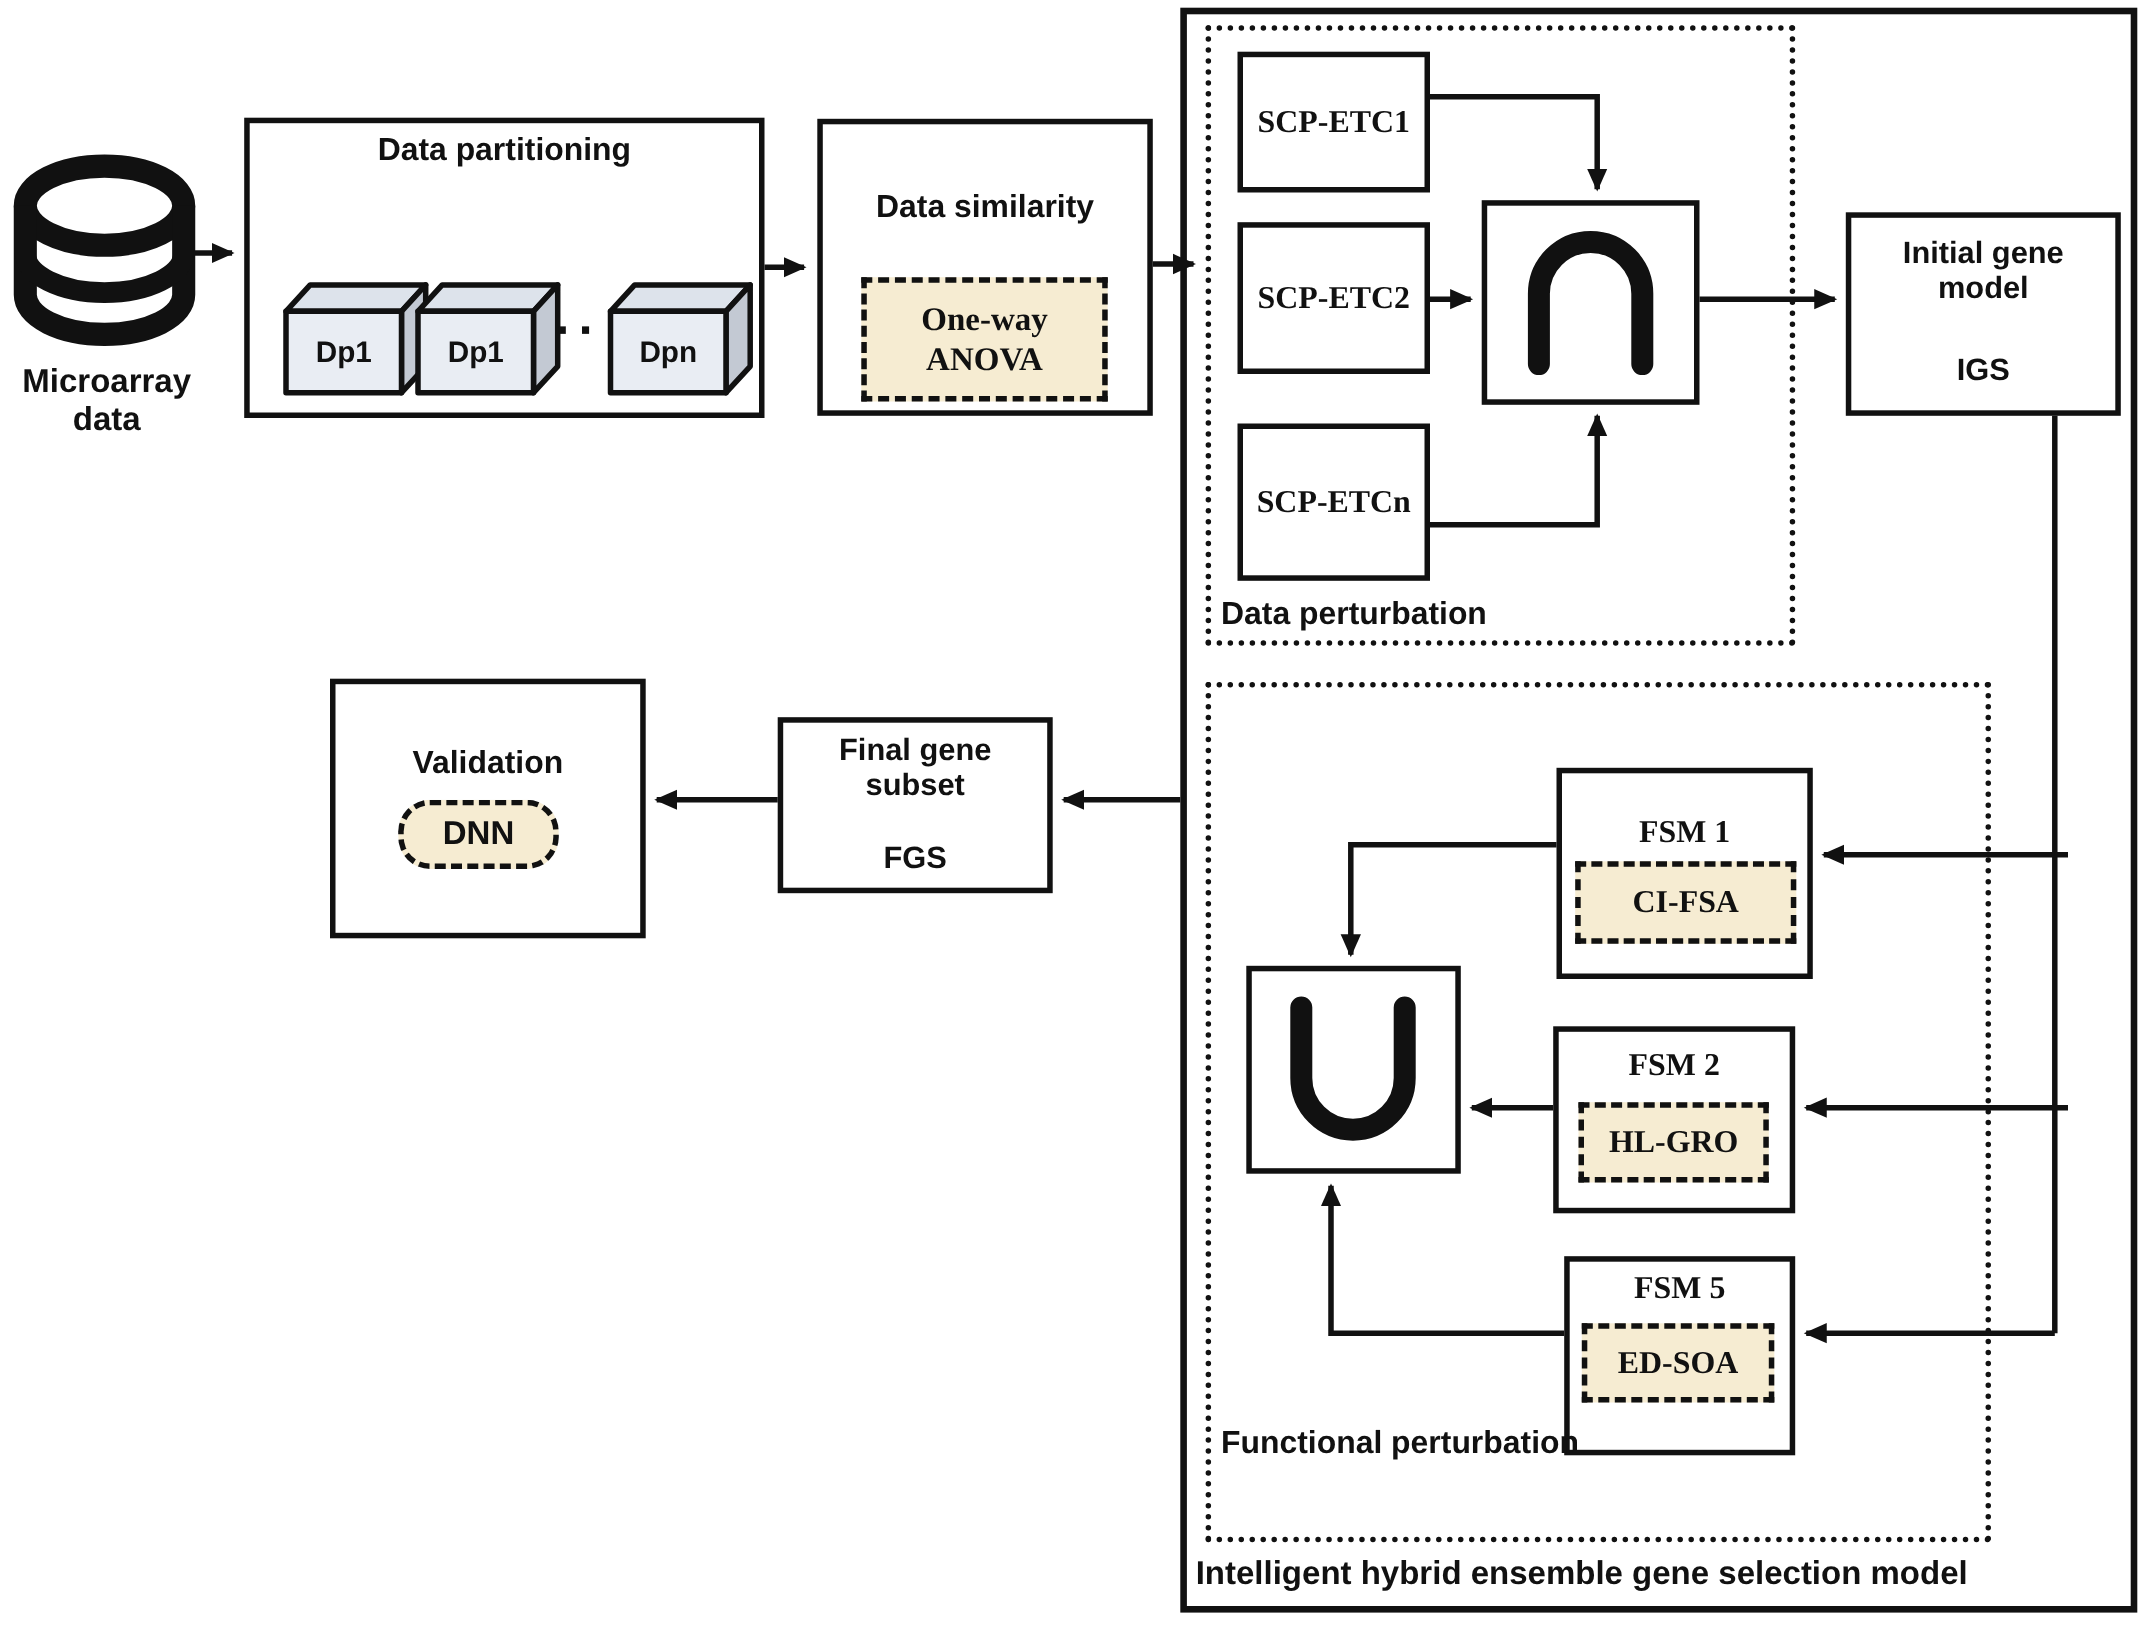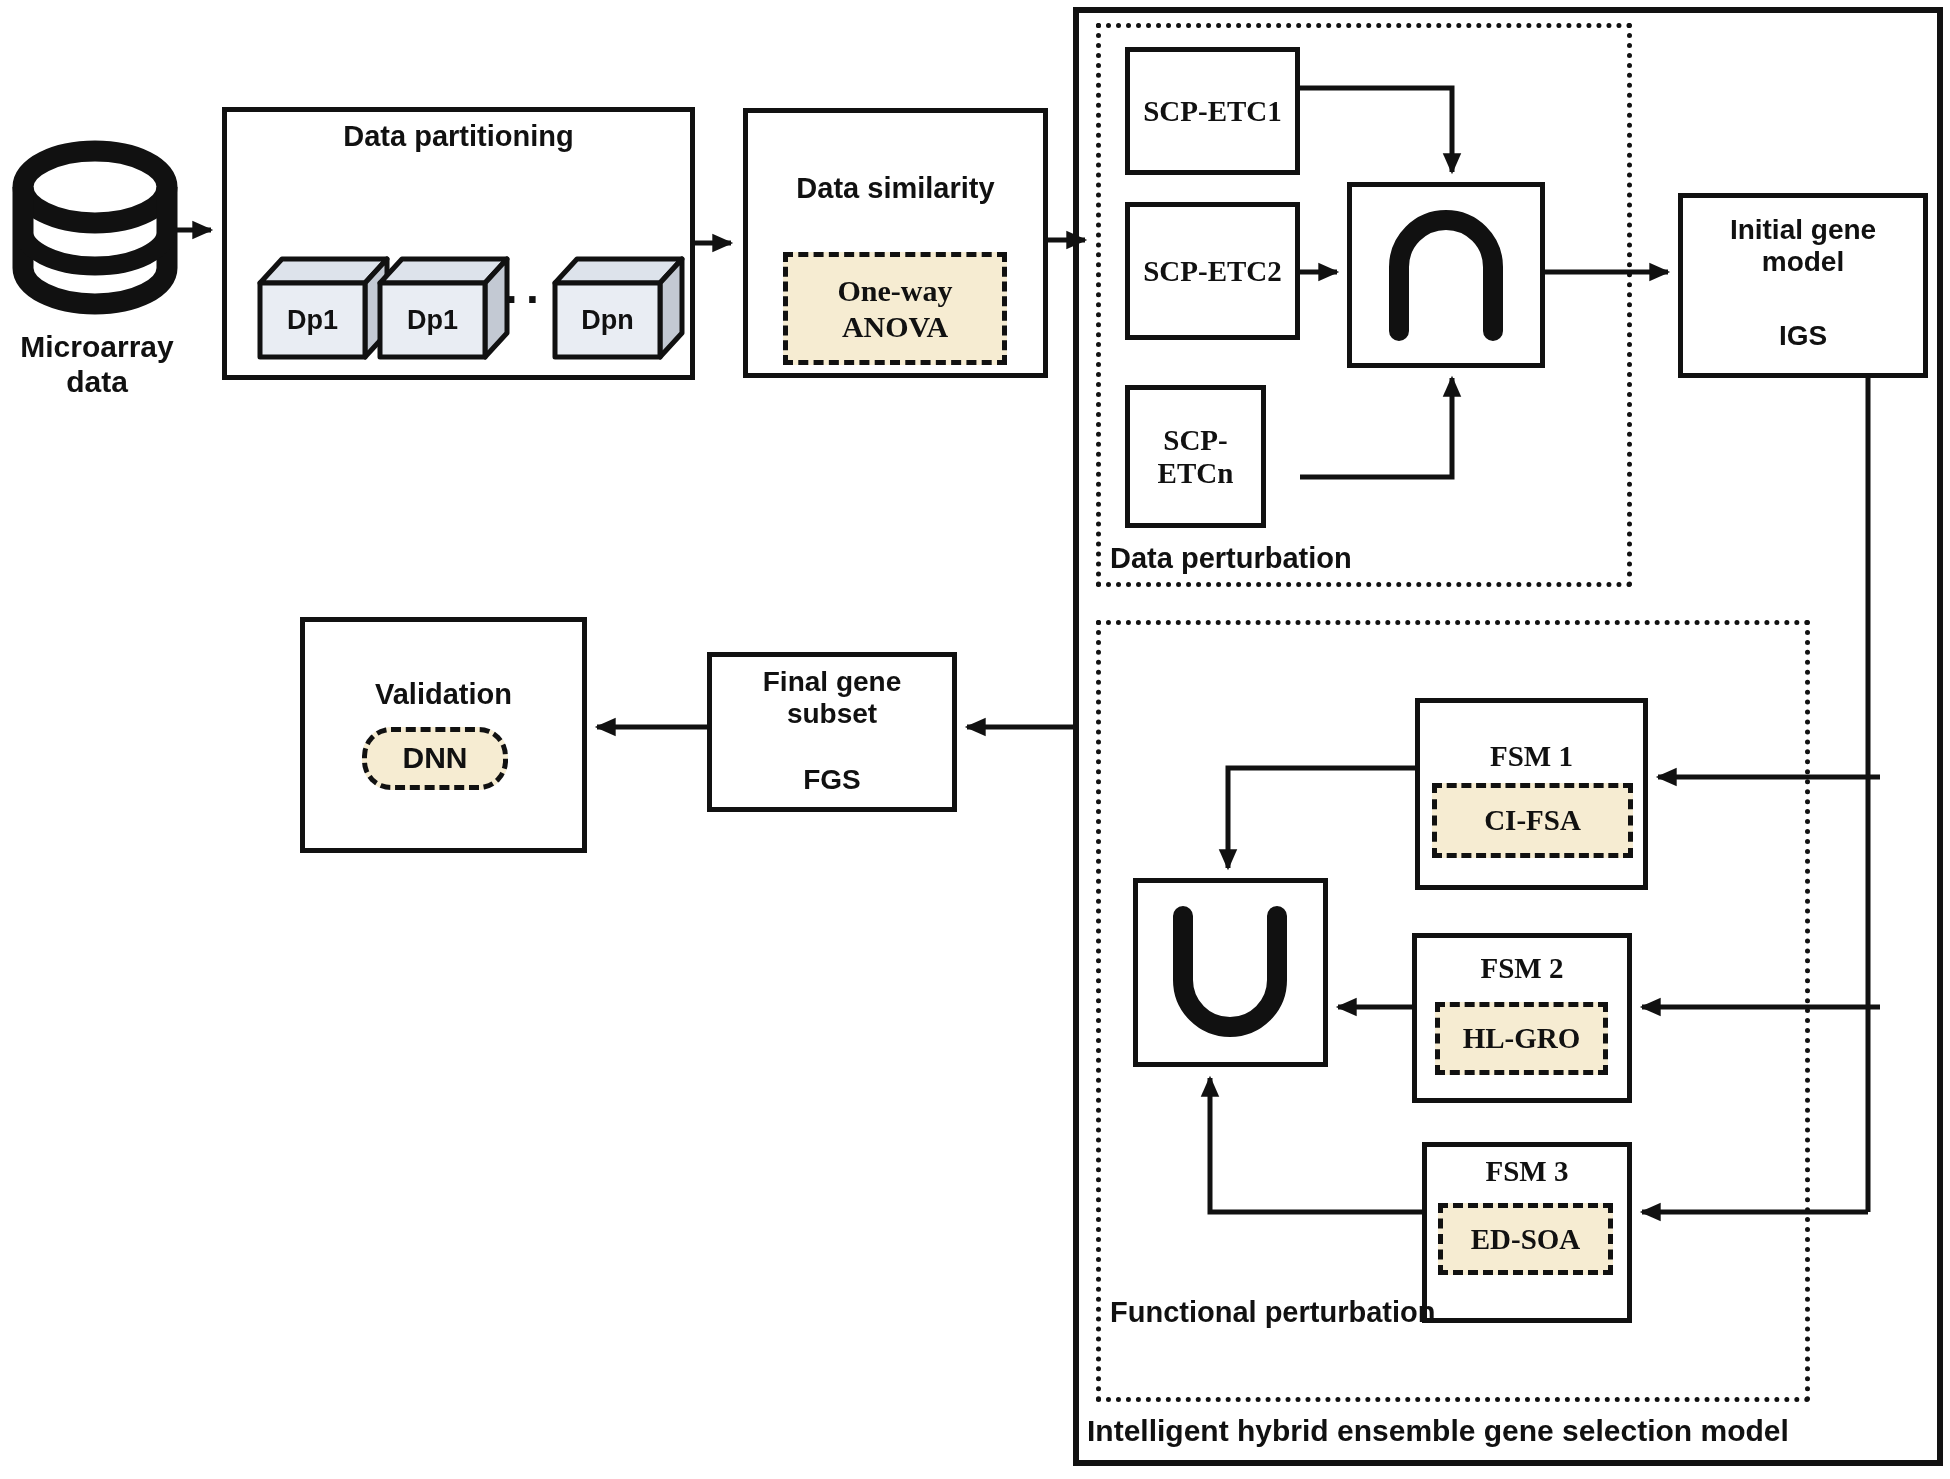--- a/index.html
+++ b/index.html
@@ -41,21 +41,21 @@
   <div class="abs box-thick" style="left:1073px;top:7px;width:870px;height:1459px;"></div>
   <div class="abs dotted" style="left:1096px;top:23px;width:536px;height:564px;"></div>
   <div class="abs dotted" style="left:1096px;top:620px;width:714px;height:782px;"></div>
 
   <div class="abs box flexc serif f29" style="left:1125px;top:47px;width:175px;height:128px;">
     <span>SCP-ETC1</span>
   </div>
   <div class="abs box flexc serif f29" style="left:1125px;top:202px;width:175px;height:138px;">
     <span>SCP-ETC2</span>
   </div>
-  <div class="abs box flexc serif f29" style="left:1125px;top:385px;width:141px;height:143px;">
+  <div class="abs box flexc serif f29" style="left:1125px;top:385px;width:175px;height:143px;">
     <span>SCP-ETCn</span>
   </div>
 
   <div class="abs box" style="left:1347px;top:182px;width:198px;height:186px;"></div>
   <div class="abs box" style="left:1678px;top:193px;width:250px;height:185px;"></div>
 
   <div class="abs box" style="left:1415px;top:698px;width:233px;height:192px;"></div>
   <div class="abs box" style="left:1412px;top:933px;width:220px;height:170px;"></div>
   <div class="abs box" style="left:1422px;top:1142px;width:210px;height:181px;"></div>
   <div class="abs box" style="left:1133px;top:878px;width:195px;height:189px;"></div>
@@ -138,21 +138,21 @@
   <div class="abs lbl serif f29" style="left:1415px;top:740px;width:233px;">FSM 1</div>
   <div class="abs dashbox serif f29" style="left:1432px;top:783px;width:201px;height:75px;">
     <span>CI-FSA</span>
   </div>
 
   <div class="abs lbl serif f29" style="left:1412px;top:952px;width:220px;">FSM 2</div>
   <div class="abs dashbox serif f29" style="left:1435px;top:1002px;width:173px;height:73px;">
     <span>HL-GRO</span>
   </div>
 
-  <div class="abs lbl serif f29" style="left:1422px;top:1155px;width:210px;">FSM 3</div>
+  <div class="abs lbl serif f29" style="left:1422px;top:1155px;width:210px;">FSM 5</div>
   <div class="abs dashbox serif f29" style="left:1438px;top:1203px;width:175px;height:72px;">
     <span>ED-SOA</span>
   </div>
 
   <div class="abs lbl-left f29" style="left:1110px;top:1296px;width:520px;">Functional perturbation</div>
   <div class="abs lbl-left f30" style="left:1087px;top:1414px;width:840px;">Intelligent hybrid ensemble gene selection model</div>
 
   <div class="abs lbl f28" style="left:742px;top:666px;width:180px;">Final gene subset</div>
   <div class="abs lbl f28" style="left:707px;top:764px;width:250px;">FGS</div>
 

